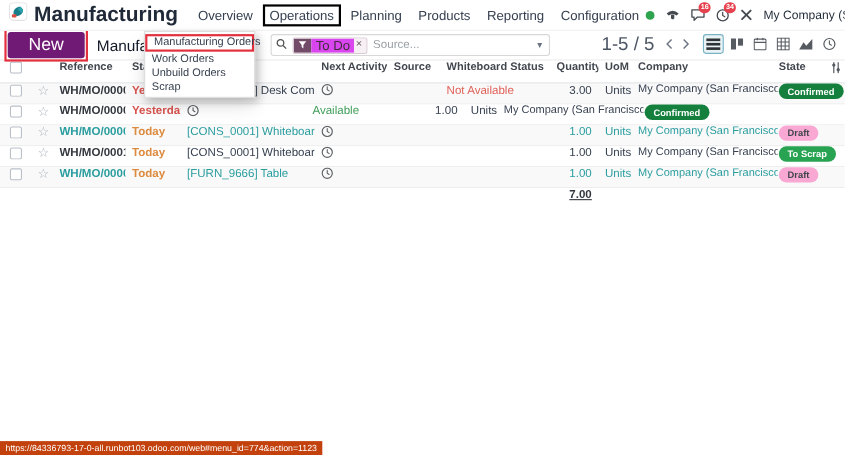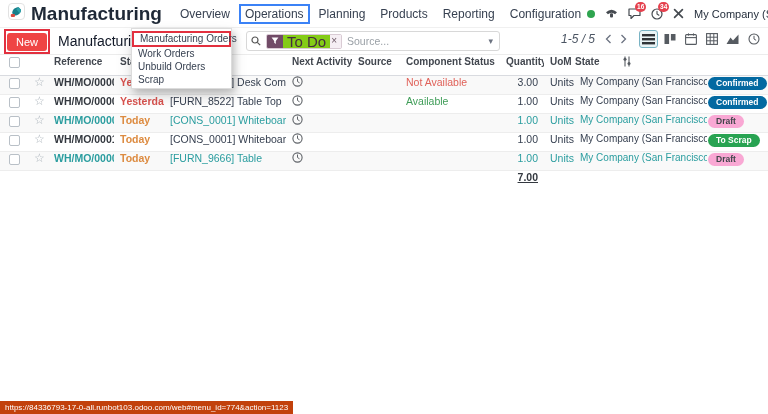--- a/index.html
+++ b/index.html
@@ -12,55 +12,55 @@
 
   
   .navbar {
     position: absolute; top: 0; left: 0; right: 0; height: 28px;
     display: flex; align-items: center; padding: 0 8px;
     background: #fff; border-bottom: 1px solid #f0f0f0; z-index: 30;
   }
   .brand { display: flex; align-items: center; gap: 6px; font-weight: bold; font-size: 19px; color: #1f2937; }
   .nav-menu { display: flex; margin-left: 12px; gap: 3px; font-size: 12px; color: #374151; align-items: center; }
   .nav-item { padding: 3px 6px; white-space: nowrap; }
-  .nav-item.hl { border: 2px solid #3b82f6; padding: 1px 4px; }
+  .nav-item.hl { border: 2px solid #000000; padding: 1px 4px; }
   .systray { margin-left: auto; display: flex; align-items: center; gap: 10px; }
   .dot { width: 8px; height: 8px; border-radius: 50%; background: #2ea44f; }
   .icon-btn { position: relative; display: flex; align-items: center; }
   .badge {
     position: absolute; top: -6px; left: 7px; background: #e5414e; color: #fff;
     font-size: 6.5px; font-weight: bold; border-radius: 7px; padding: 1px 2px;
     min-width: 10px; text-align: center; line-height: 8px;
   }
   .company-label { font-size: 11px; color: #1f2937; white-space: nowrap; }
 
   
   .control {
     position: absolute; top: 28px; left: 0; right: 0; height: 27px;
     display: flex; align-items: center; padding: 0 4px;
     background: #fff; border-bottom: 1px solid #ececec; z-index: 10;
   }
   .new-wrap { border: 2px solid #e2303f; padding: 1px; display: inline-block; }
-  .btn-new { background: #ef4444; color: #fff; font-size: 11px; padding: 3px 9px; border: none; border-radius: 3px; cursor: pointer; }
+  .btn-new { background: #701a75; color: #fff; font-size: 16px; padding: 3px 19px; border: none; border-radius: 3px; cursor: pointer; }
   .breadcrumb { font-size: 14px; color: #111827; margin-left: 8px; white-space: nowrap; }
 
   .searchbar {
     position: absolute; left: 246px; top: 31px; width: 254px; height: 20px;
     border: 1px solid #d8d8d8; border-radius: 3px; background: #fff;
     display: flex; align-items: center; padding: 0 4px; gap: 5px; z-index: 11;
   }
   .facet { display: flex; align-items: stretch; height: 15px; border: 1px solid #d9cbd4; border-radius: 2px; overflow: hidden; }
   .facet-icon { background: #714B67; width: 16px; display: flex; align-items: center; justify-content: center; }
-  .facet-label { background: #84cc16; padding: 0 4px; font-size: 15px; color: #442d3e; line-height: 13px; }
+  .facet-label { background: #d946ef; padding: 0 4px; font-size: 12px; color: #442d3e; line-height: 13px; }
   .facet-x { background: #f6eff4; padding: 0 4px 0 1px; font-size: 10px; color: #6d5a66; line-height: 12px; }
   .search-ph { font-size: 10.5px; color: #9aa0a6; flex: 1; }
   .caret { color: #6b7280; font-size: 9px; margin-right: 2px; }
 
   .right-tools { position: absolute; right: 5px; top: 30px; display: flex; align-items: center; z-index: 11; }
-  .pager-text { font-size: 12px; color: #4b5563; margin-right: 6px; white-space: nowrap; font-style: italic; }
+  .pager-text { font-size: 17px; color: #4b5563; margin-right: 6px; white-space: nowrap; }
   .chev { width: 15px; height: 17px; display: flex; align-items: center; justify-content: center; }
   .views { display: flex; align-items: center; gap: 2px; margin-left: 8px; }
   .view-btn { width: 19px; height: 18px; display: flex; align-items: center; justify-content: center; border-radius: 3px; border: 1px solid transparent; }
   .view-btn.active { background: #e9f3f5; border-color: #79b3c4; }
 
   
   .table { position: absolute; top: 56px; left: 0; right: 0; font-size: 10.5px; z-index: 5; }
   .tr { display: flex; height: 19px; align-items: flex-start; border-bottom: 1px solid #ededed; background: #fff; }
   .tr.zebra { background: #f9f9f9; }
   .thead { height: 20px; font-weight: bold; font-size: 10px; color: #42474f; border-bottom: 1px solid #d9dbe0; background: #fff; }
@@ -81,21 +81,21 @@
   .ref { font-weight: bold; color: #33383f; }
   .tr .td.t-danger { color: #d9534f; font-weight: bold; }
   .tr .td.t-warning { color: #dd8b40; font-weight: bold; }
   .t-nok { color: #e06159; }
   .t-ok { color: #3f9d58; }
   .row-info .td { color: #2a9d9f; }
   .row-info .ref { color: #2a9d9f; }
   .checkbox { display: inline-block; width: 11px; height: 11px; border: 1px solid #b9c0c7; border-radius: 2px; background: #fff; vertical-align: middle; }
   .star { color: #aeb6bd; font-size: 12px; line-height: 1; }
   .pill { display: inline-block; font-size: 8.5px; font-weight: bold; padding: 2.5px 8px; border-radius: 9px; line-height: 1; }
-  .pill-confirmed { background: #0369a1; color: #fff; }
+  .pill-confirmed { background: #15803d; color: #fff; }
   .pill-toclose { background: #28a352; color: #fff; }
   .pill-draft { background: #f9a8d4; color: #41464b; }
   .tfoot { border-bottom: none; background: #fff; }
   .tfoot .c-qty { font-weight: bold; color: #33383f; text-decoration: underline; }
 
   
   .dropdown {
     position: absolute; left: 131px; top: 28px; width: 101px;
     background: #fff; border: 1px solid #dcdcdc;
     box-shadow: 3px 4px 7px rgba(0,0,0,.18), 0 8px 16px rgba(0,0,0,.12);
@@ -250,23 +250,24 @@
 
 <div class="table">
   <div class="tr thead">
     <div class="td c-cb"><span class="checkbox"></span></div>
     <div class="td c-star"></div>
     <div class="td c-ref">Reference</div>
     <div class="td c-start">Start</div>
     <div class="td c-prod"></div>
     <div class="td c-act">Next Activity</div>
     <div class="td c-src">Source</div>
-    <div class="td c-comp">Component Status</div>
+    <div class="td c-comp">Whiteboard Status</div>
     <div class="td c-qty">Quantity</div>
     <div class="td c-uom">UoM</div>
+    <div class="td c-co">Company</div>
     <div class="td c-state">State</div>
     <div class="td c-gear">
       <svg width="10" height="11" viewBox="0 0 10 11">
           <line x1="3" y1="0.5" x2="3" y2="10.5" stroke="#565b61" stroke-width="1.1"></line>
           <line x1="7" y1="0.5" x2="7" y2="10.5" stroke="#565b61" stroke-width="1.1"></line>
           <circle cx="3" cy="3.2" r="1.5" fill="#565b61"></circle>
           <circle cx="7" cy="7.4" r="1.5" fill="#565b61"></circle>
         </svg>
     </div>
   </div>
@@ -288,21 +289,20 @@
     <div class="td c-co">My Company (San Francisco)</div>
     <div class="td c-state"><span class="pill pill-confirmed">Confirmed</span></div>
     <div class="td c-gear"></div>
   </div>
 
   <div class="tr">
     <div class="td c-cb"><span class="checkbox"></span></div>
     <div class="td c-star"><span class="star">☆</span></div>
     <div class="td c-ref ref">WH/MO/00003</div>
     <div class="td c-start t-danger">Yesterday</div>
-    <div class="td c-prod">[FURN_8522] Table Top</div>
     <div class="td c-act"><svg width="11" height="11" viewBox="0 0 11 11">
           <circle cx="5.5" cy="5.5" r="4.6" fill="none" stroke="#5f6368" stroke-width="1.1"></circle>
           <path d="M5.5 2.9 V5.5 L7.2 6.6" fill="none" stroke="#5f6368" stroke-width="1" stroke-linecap="round"></path>
         </svg></div>
     <div class="td c-src"></div>
     <div class="td c-comp t-ok">Available</div>
     <div class="td c-qty">1.00</div>
     <div class="td c-uom">Units</div>
     <div class="td c-co">My Company (San Francisco)</div>
     <div class="td c-state"><span class="pill pill-confirmed">Confirmed</span></div>

